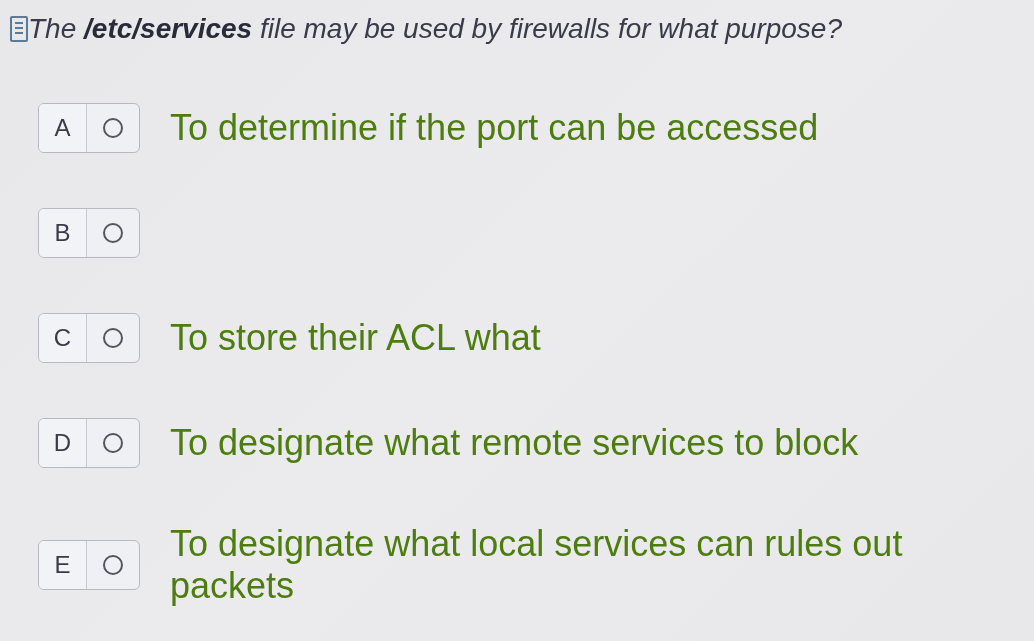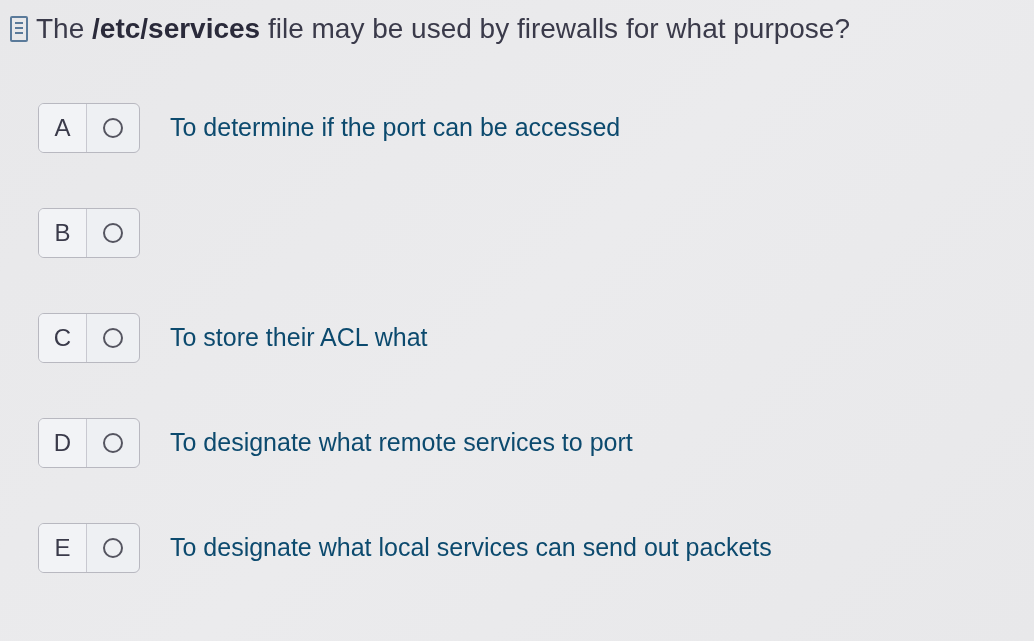--- a/index.html
+++ b/index.html
@@ -12,22 +12,22 @@
       background: linear-gradient(135deg, #e8e8ea 0%, #ebebed 50%, #e8e8ea 100%);
       width: 1034px;
       height: 641px;
       padding: 10px 20px 10px 10px;
       color: #3a3a4a;
       overflow: hidden;
     }
     .question-row {
       display: flex;
       align-items: flex-start;
-      gap: 8px;
       margin-bottom: 55px;
+      font-style: italic;
     }
     .question-icon {
       width: 18px;
       height: 26px;
       border: 2px solid #5a7a9a;
       border-radius: 2px;
       position: relative;
       margin-top: 6px;
       flex-shrink: 0;
     }
@@ -91,22 +91,22 @@
       justify-content: center;
     }
     .radio-circle {
       width: 20px;
       height: 20px;
       border: 2px solid #555560;
       border-radius: 50%;
       background: transparent;
     }
     .option-text {
-      font-size: 25px;
-      color: #0c4a6e;
+      font-size: 36px;
+      color: #4d7c0f;
     }
   </style>
 </head>
 <body>
 
 <div class="question-row">
   <div class="question-icon"></div>
   <div class="question-text">
     <span>The </span><span class="bold-path">/etc/services</span><span> file may be used by firewalls for what purpose?</span>
   </div>
@@ -143,26 +143,26 @@
     <div class="option-text">To store their ACL what</div>
   </div>
 
   <div class="option-row">
     <div class="option-button">
       <div class="option-letter">D</div>
       <div class="option-radio">
         <div class="radio-circle"></div>
       </div>
     </div>
-    <div class="option-text">To designate what remote services to port</div>
+    <div class="option-text">To designate what remote services to block</div>
   </div>
 
   <div class="option-row">
     <div class="option-button">
       <div class="option-letter">E</div>
       <div class="option-radio">
         <div class="radio-circle"></div>
       </div>
     </div>
-    <div class="option-text">To designate what local services can send out packets</div>
+    <div class="option-text">To designate what local services can rules out packets</div>
   </div>
 
 </div>
 
 </body></html>

